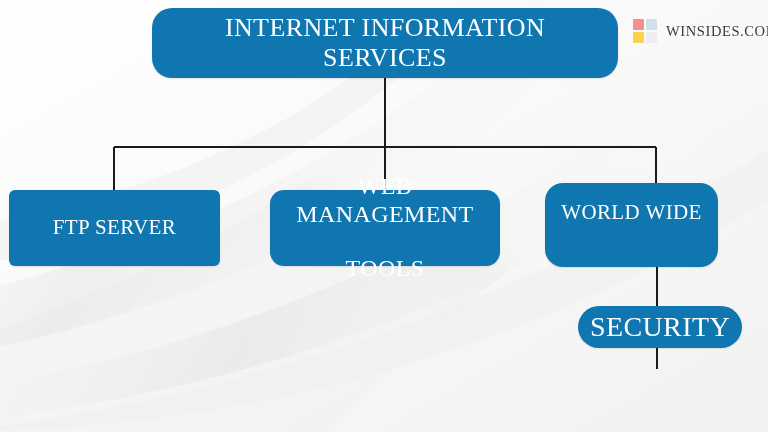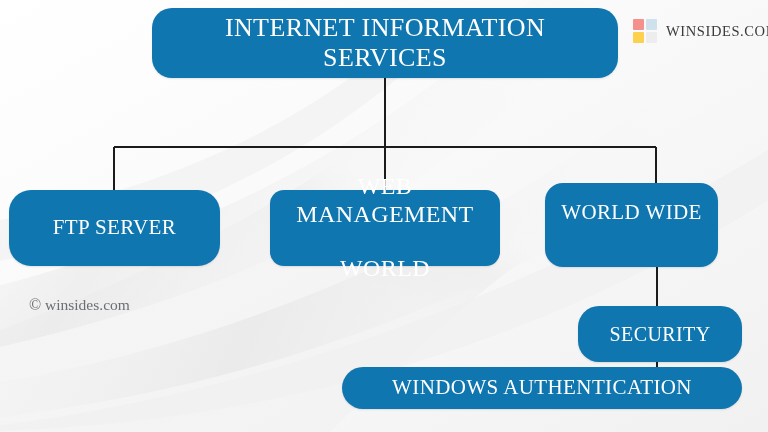--- a/index.html
+++ b/index.html
@@ -63,35 +63,35 @@
   }
 
   #node-iis {
     left: 152px;  top: 8px;   width: 466px; height: 70px;
     font-size: 26px;
     border-radius: 20px;
   }
   #node-ftp {
     left: 9px;    top: 190px; width: 211px; height: 76px;
     font-size: 21px;
-    border-radius: 22px;
+    border-radius: 6px;
   }
   #node-wmt {
     left: 270px;  top: 190px; width: 230px; height: 76px;
     font-size: 24px;
     border-radius: 14px;
   }
   #node-www {
     left: 545px;  top: 183px; width: 173px; height: 84px;
     font-size: 21px;
     border-radius: 18px;
   }
   #node-security {
-    left: 578px;  top: 306px; width: 164px; height: 56px;
-    font-size: 20px;
+    left: 578px;  top: 306px; width: 164px; height: 42px;
+    font-size: 28px;
     border-radius: 21px;
   }
   #node-winauth {
     left: 342px;  top: 367px; width: 400px; height: 42px;
     font-size: 21px;
     border-radius: 21px;
   }
 
   
   #logo {
@@ -199,45 +199,41 @@
     <span>INTERNET INFORMATION SERVICES</span>
   </div>
 
   <div class="node" id="node-ftp">
     <span>FTP SERVER</span>
   </div>
 
   <div class="node" id="node-wmt">
     <span>
       <span>WEB MANAGEMENT</span><br>
-      <span>WORLD</span>
+      <span>TOOLS</span>
     </span>
   </div>
 
   <div class="node" id="node-www">
     <span>
       <span>WORLD WIDE</span><br>
     </span>
   </div>
 
   <div class="node" id="node-security">
     <span>SECURITY</span>
   </div>
 
-  <div class="node" id="node-winauth">
-    <span>WINDOWS AUTHENTICATION</span>
-  </div>
 
   <div id="logo">
     <span id="logo-mark">
       <i class="sq-tl"></i>
       <i class="sq-tr"></i>
       <i class="sq-bl"></i>
       <i class="sq-br"></i>
     </span>
     <span id="logo-text">WINSIDES.COM</span>
   </div>
 
   <div id="attribution">
-    <div><span class="copy-glyph">©</span> <span>winsides.com</span></div>
   </div>
 
 </div>
 
 </body></html>

